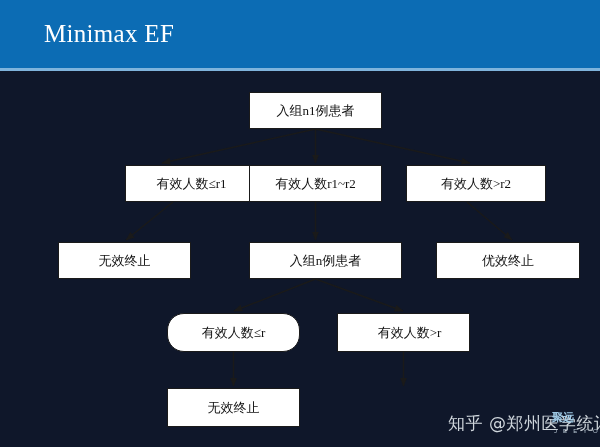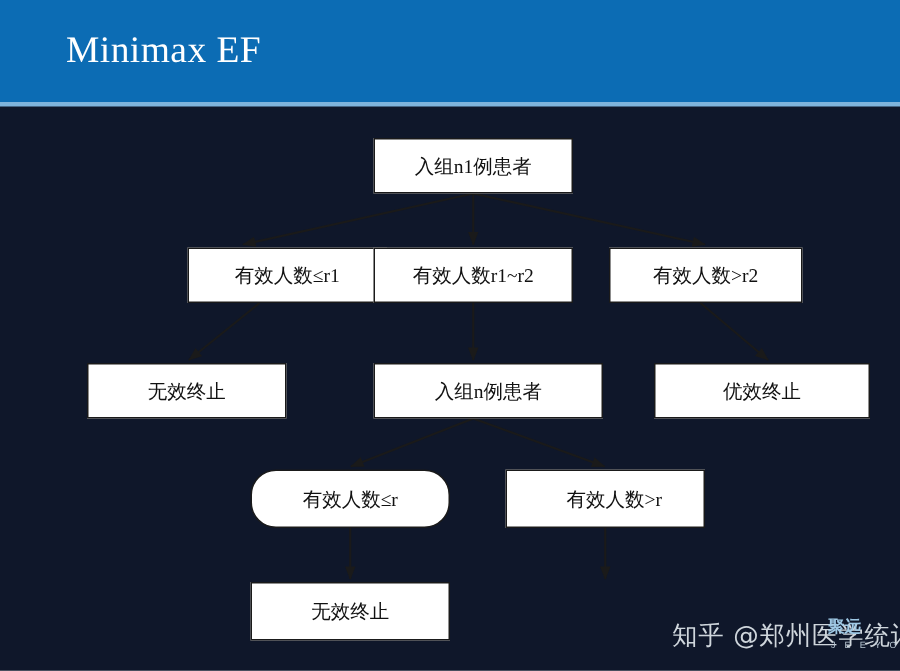--- a/index.html
+++ b/index.html
@@ -146,21 +146,21 @@
       <line x1="315.5" y1="208" x2="234" y2="240" stroke="#1a1a1a" stroke-width="1.4" marker-end="url(#arrowhead)"></line>
       <line x1="315.5" y1="208" x2="403" y2="240" stroke="#1a1a1a" stroke-width="1.4" marker-end="url(#arrowhead)"></line>
 
       <line x1="233.5" y1="281" x2="233.5" y2="315" stroke="#1a1a1a" stroke-width="1.4" marker-end="url(#arrowhead)"></line>
       <line x1="403.5" y1="281" x2="403.5" y2="315" stroke="#1a1a1a" stroke-width="1.4" marker-end="url(#arrowhead)"></line>
     </svg>
 
     <div class="node" style="left:249px; top:21px;  width:133px; height:37px;">入组n1例患者</div>
     <div class="node" style="left:92px;  top:94px;  width:133px; height:37px;margin-left:33px;">有效人数≤r1</div>
     <div class="node" style="left:249px; top:94px;  width:133px; height:37px;">有效人数r1~r2</div>
-    <div class="node" style="left:406px; top:94px;  width:129px; height:37px;">有效人数&gt;r2</div>
+    <div class="node" style="left:406px; top:94px;  width:140px; height:37px;">有效人数&gt;r2</div>
     <div class="node" style="left:58px;  top:171px; width:133px; height:37px;">无效终止</div>
     <div class="node" style="left:249px; top:171px; width:153px; height:37px;">入组n例患者</div>
     <div class="node" style="left:436px; top:171px; width:144px; height:37px;">优效终止</div>
     <div class="node" style="left:167px; top:242px; width:133px; height:39px;border-radius:17px;">有效人数≤r</div>
     <div class="node" style="left:337px; top:242px; width:133px; height:39px;padding-left:12px;">有效人数&gt;r</div>
     <div class="node" style="left:167px; top:317px; width:133px; height:39px;">无效终止</div>
 
   </div>
 
   <div id="watermark">

